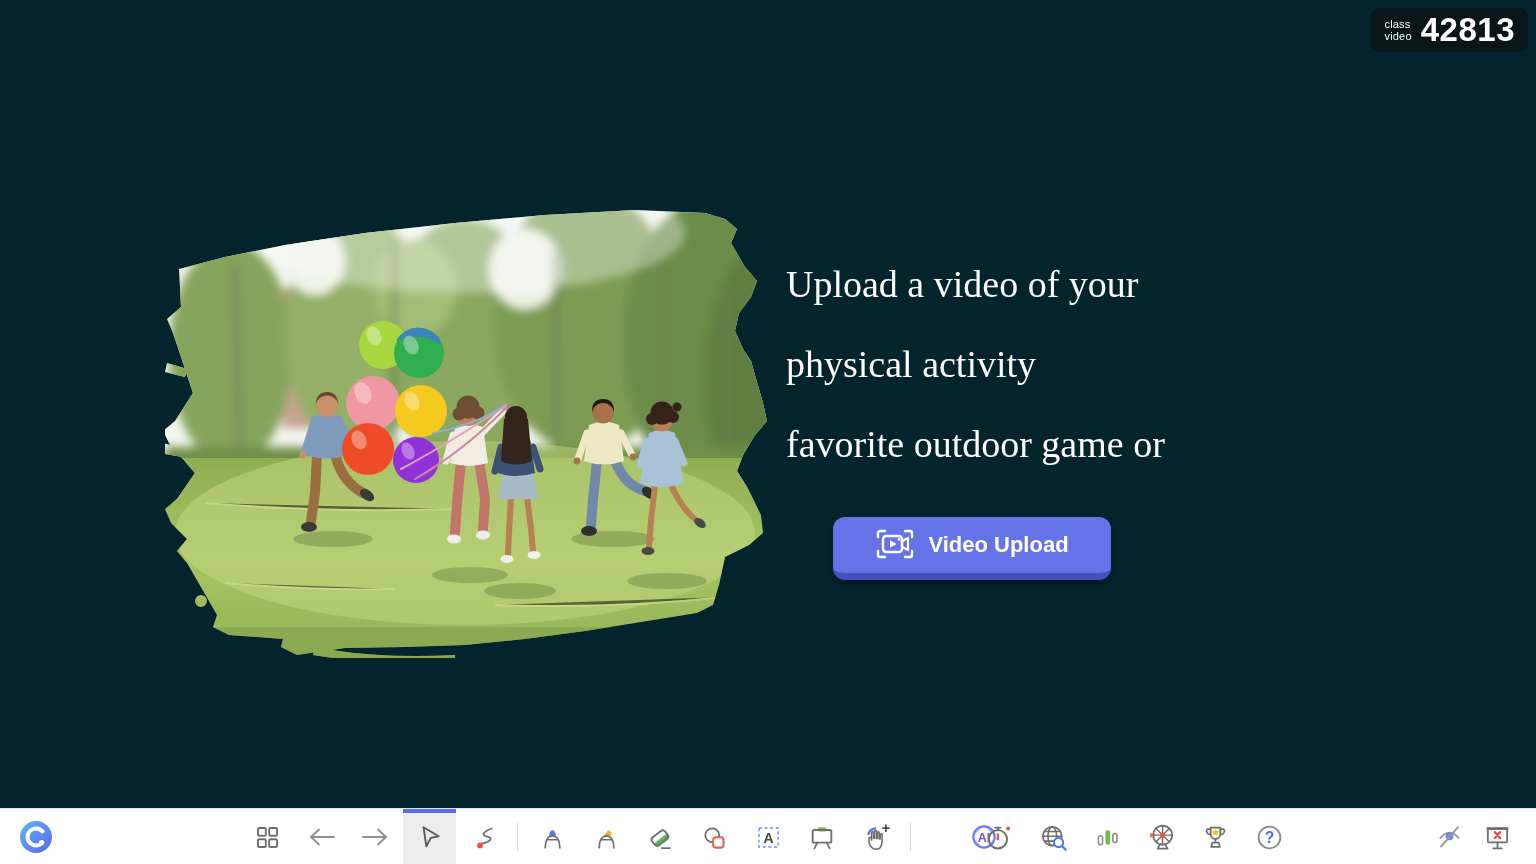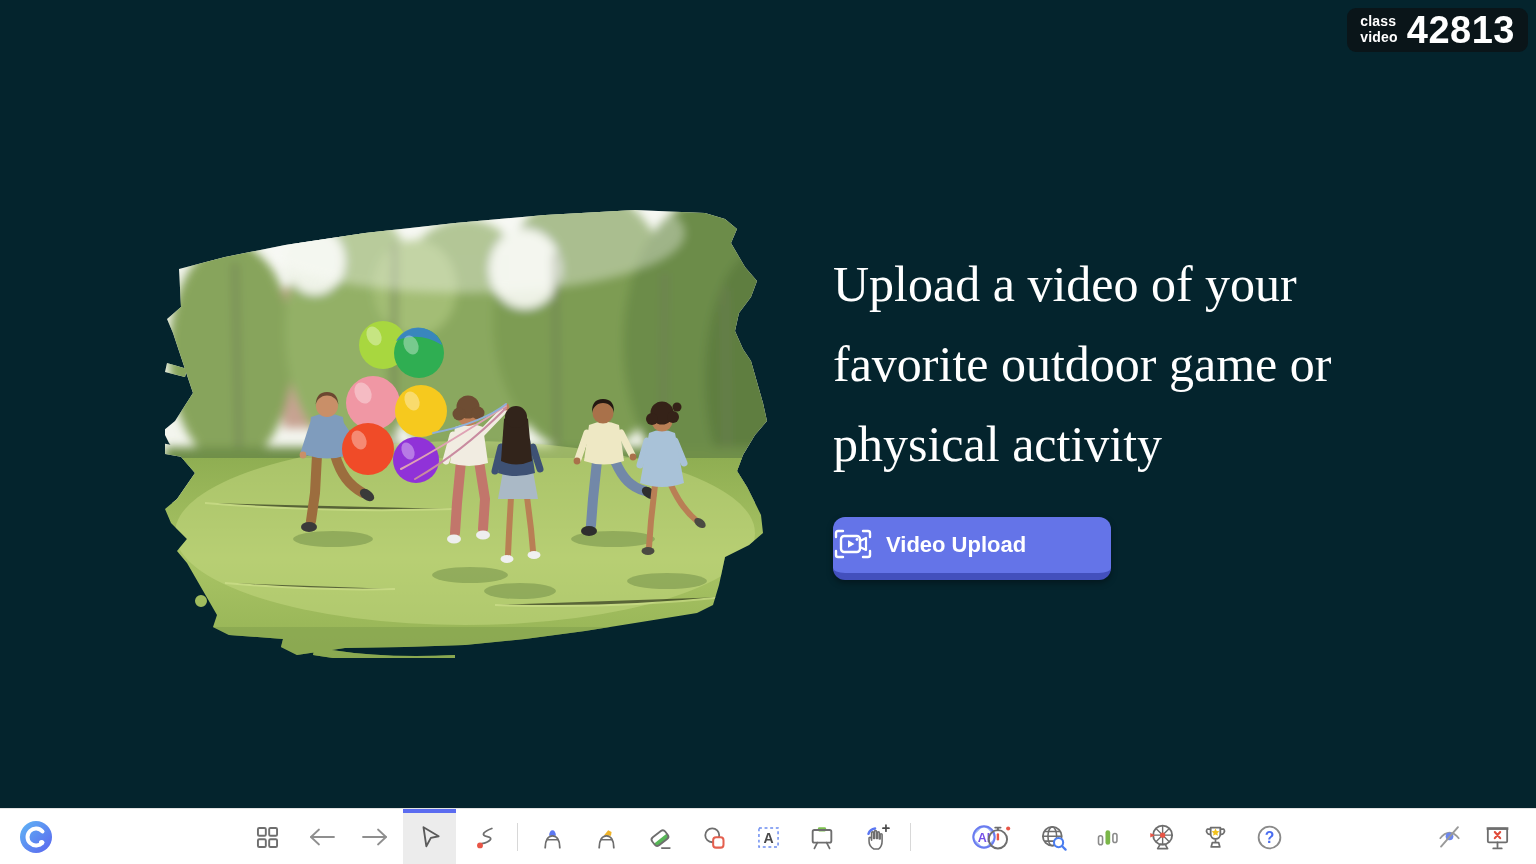--- a/index.html
+++ b/index.html
@@ -6,39 +6,39 @@
   html,body { width:1536px; height:864px; overflow:hidden; }
   body { background:#04242d; font-family:"Liberation Sans", sans-serif; position:relative; }
 
   
   .class-badge {
     position:absolute; top:8px; right:8px; height:44px;
     background:#0a1519; border-radius:9px;
     display:flex; align-items:center; gap:9px; padding:0 13px;
     color:#fff;
   }
-  .class-badge .cc-label { font-size:14px; line-height:1.12; font-weight:700; letter-spacing:.2px; }
-  .class-badge .cc-code  { font-size:38px; font-weight:700; letter-spacing:.5px; }
+  .class-badge .cc-label { font-size:11px; line-height:1.12; font-weight:400; letter-spacing:.2px; }
+  .class-badge .cc-code  { font-size:33px; font-weight:700; letter-spacing:.5px; }
 
   
   .pic-wrap { position:absolute; left:165px; top:203px; width:610px; height:455px; }
 
   
   .heading {
-    position:absolute; left:833px; top:244px; width:660px;
+    position:absolute; left:786px; top:244px; width:660px;
     color:#ffffff; font-family:cursive;
-    font-size:50px; line-height:80px; font-weight:400;
+    font-size:38px; line-height:80px; font-weight:400;
   }
 
   
   .upload-btn {
     position:absolute; left:833px; top:517px; width:278px; height:63px;
     background:#6474e8; border:none; border-bottom:7px solid #4350bd;
     border-radius:12px; cursor:pointer;
-    display:flex; align-items:center; gap:13px;
+    display:flex; align-items:center; justify-content:center; gap:13px;
     box-shadow:0 3px 6px rgba(0,0,0,.35);
   }
   .upload-btn .btn-label { color:#fff; font-size:22px; font-weight:700; font-family:"Liberation Sans",sans-serif; }
 
   
   .toolbar {
     position:absolute; left:0; bottom:0; width:1536px; height:56px;
     background:#ffffff; border-top:1px solid #e3e3e3;
   }
   .tb-item {
@@ -232,22 +232,22 @@
       </g>
     </g>
 
     <ellipse cx="300" cy="30" rx="220" ry="60" fill="#ffffff" opacity=".35" filter="url(#blur5)"></ellipse>
   </g>
 </svg>
 </div>
 
 <div class="heading">
   <div>Upload a video of your</div>
+  <div>physical activity</div>
   <div>favorite outdoor game or</div>
-  <div>physical activity</div>
 </div>
 
 <button class="upload-btn">
   <span>
     <svg width="40" height="32" viewBox="0 0 40 32">
       <g stroke="#ffffff" stroke-width="2.4" fill="none" stroke-linecap="round">
         <path d="M3 9 V5 Q3 3 5 3 H10"></path>
           <path d="M30 3 H35 Q37 3 37 5 V9"></path>
         <path d="M3 23 V27 Q3 29 5 29 H10"></path>
           <path d="M37 23 V27 Q37 29 35 29 H30"></path>

